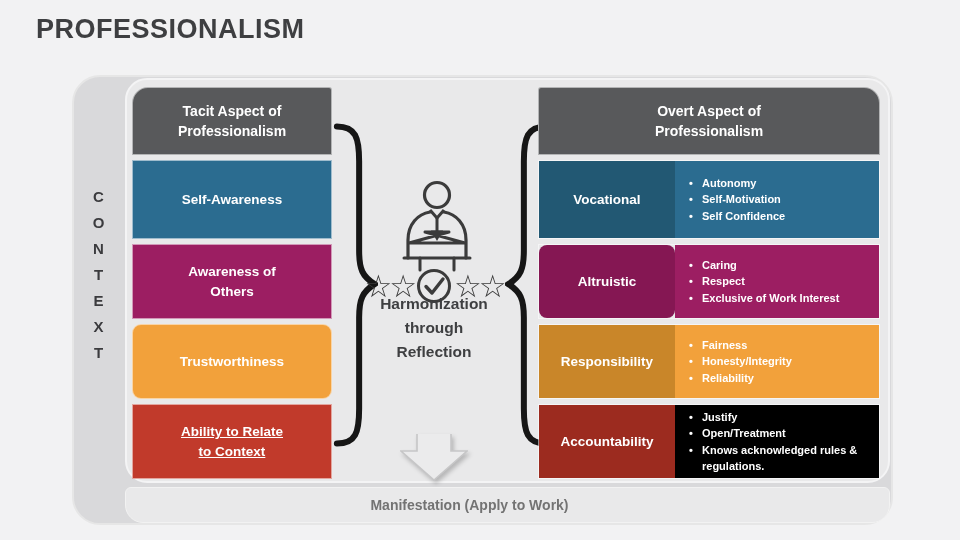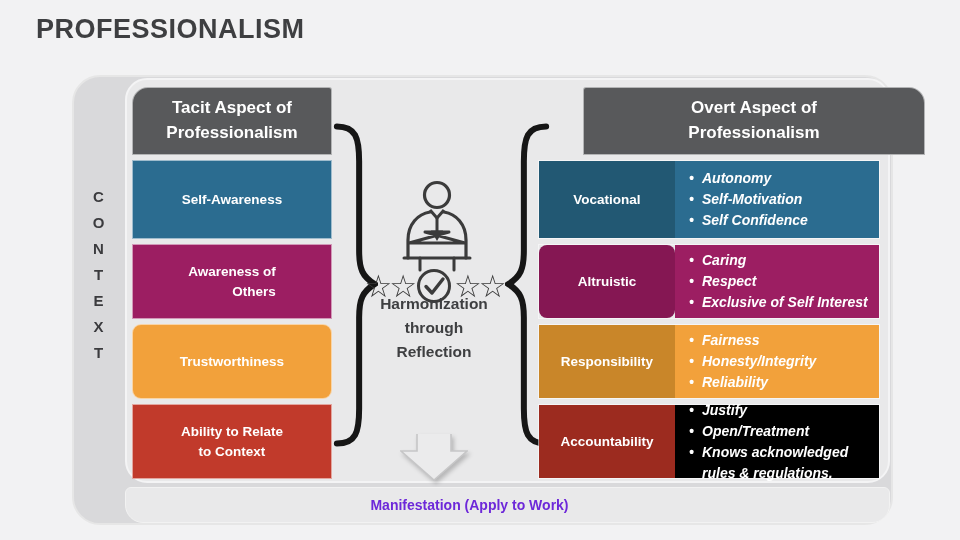--- a/index.html
+++ b/index.html
@@ -39,53 +39,53 @@
   }
 
   
   .bottom-bar {
     position: absolute; left: 125px; top: 487px; width: 765px; height: 36px;
     background: #E9E9EA; border: 1px solid #F2F2F2;
     border-radius: 6px 6px 18px 18px;
     display: flex; align-items: center; justify-content: center;
   }
   .bottom-bar .bar-label {
-    font-size: 14px; font-weight: 700; color: #6d28d9;
+    font-size: 14px; font-weight: 700; color: #737373;
     transform: translateX(-38px);
   }
 
   
   .col-header {
     position: absolute; background: #58595B; color: #FFFFFF;
     display: flex; align-items: center; justify-content: center;
-    text-align: center; font-weight: 700; font-size: 17px; line-height: 1.45;
+    text-align: center; font-weight: 700; font-size: 14px; line-height: 1.45;
     white-space: pre-line; border: 1px solid rgba(255,255,255,0.55);
   }
   .left-header  { left: 5px;   top: 7px; width: 200px; height: 68px; border-radius: 16px 3px 0 0; }
-  .right-header { left: 411px; top: 7px; width: 342px; height: 68px; border-radius: 3px 16px 0 0; margin-left: 45px; }
+  .right-header { left: 411px; top: 7px; width: 342px; height: 68px; border-radius: 3px 16px 0 0; }
 
   .lrow {
     position: absolute; left: 5px; width: 200px;
     color: #fff; font-weight: 700; font-size: 13.5px; line-height: 1.45;
     display: flex; align-items: center; justify-content: center; text-align: center;
     white-space: pre-line; border: 1px solid rgba(255,255,255,0.55);
   }
   .rrow {
     position: absolute; left: 411px; width: 342px;
     display: flex; border: 1px solid rgba(255,255,255,0.55);
   }
   .rrow .rlabel {
     width: 136px; flex: 0 0 136px; color: #fff; font-weight: 700; font-size: 13.5px;
     display: flex; align-items: center; justify-content: center; text-align: center;
   }
   .rrow .rbody { flex: 1; display: flex; align-items: center; }
   .rrow ul { list-style: none; padding: 6px 8px 6px 14px; }
   .rrow li {
-    position: relative; color: #fff; font-weight: 700; font-size: 14px;
-    line-height: 1.5; padding-left: 13px; font-style: italic;
+    position: relative; color: #fff; font-weight: 700; font-size: 11px;
+    line-height: 1.5; padding-left: 13px;
   }
   .rrow li::before { content: "•"; position: absolute; left: 0; top: 0; }
 
   .row-y1 { top: 80px;  height: 79px; }
   .row-y2 { top: 164px; height: 75px; }
   .row-y3 { top: 244px; height: 75px; }
   .row-y4 { top: 324px; height: 75px; }
 
   
   .brace { position: absolute; top: 16px; width: 48px; height: 378px; }
@@ -127,24 +127,24 @@
     <span>X</span>
     <span>T</span>
   </div>
 
   <div class="inner">
 
     <div class="col-header left-header" style="background: rgb(88, 89, 91);">Tacit Aspect of
 Professionalism</div>
 
     <div class="lrow row-y1" style="background: rgb(43, 108, 144); text-align: right;">Self-Awareness</div>
-    <div class="lrow row-y2" style="background: rgb(156, 30, 98); text-align: right;">Awareness of
+    <div class="lrow row-y2" style="background: rgb(156, 30, 98);">Awareness of
 Others</div>
     <div class="lrow row-y3" style="background: rgb(242, 161, 59); border-radius: 9px;">Trustworthiness</div>
-    <div class="lrow row-y4" style="background: rgb(193, 58, 43);">Ability to Relate
+    <div class="lrow row-y4" style="background: rgb(193, 58, 43); text-decoration: underline;">Ability to Relate
 to Context</div>
 
     <svg class="brace brace-left" viewBox="0 0 56 380" fill="none" xmlns="http://www.w3.org/2000/svg">
       <path d="M 8 5 C 30 5 34 18 34 46 L 34 150 C 34 172 38 180 52 189 C 38 198 34 206 34 228 L 34 334 C 34 362 30 375 8 375" stroke="#161616" stroke-width="7" stroke-linecap="round" fill="none"></path>
     </svg>
     <svg class="brace brace-right" viewBox="0 0 56 380" fill="none" xmlns="http://www.w3.org/2000/svg">
       <path d="M 48 5 C 26 5 22 18 22 46 L 22 150 C 22 172 18 180 4 189 C 18 198 22 206 22 228 L 22 334 C 22 362 26 375 48 375" stroke="#161616" stroke-width="7" stroke-linecap="round" fill="none"></path>
     </svg>
 
     <svg class="person" viewBox="0 0 80 92" fill="none" xmlns="http://www.w3.org/2000/svg">
@@ -189,21 +189,21 @@
         </ul>
       </div>
     </div>
 
     <div class="rrow row-y2">
       <div class="rlabel" style="background: rgb(133, 23, 83); border-radius: 8px;">Altruistic</div>
       <div class="rbody" style="background: rgb(156, 30, 98);">
         <ul>
           <li>Caring</li>
           <li>Respect</li>
-          <li>Exclusive of Self Interest</li>
+          <li>Exclusive of Work Interest</li>
         </ul>
       </div>
     </div>
 
     <div class="rrow row-y3">
       <div class="rlabel" style="background: rgb(201, 134, 41);">Responsibility</div>
       <div class="rbody" style="background: rgb(242, 161, 59);">
         <ul>
           <li>Fairness</li>
           <li>Honesty/Integrity</li>

